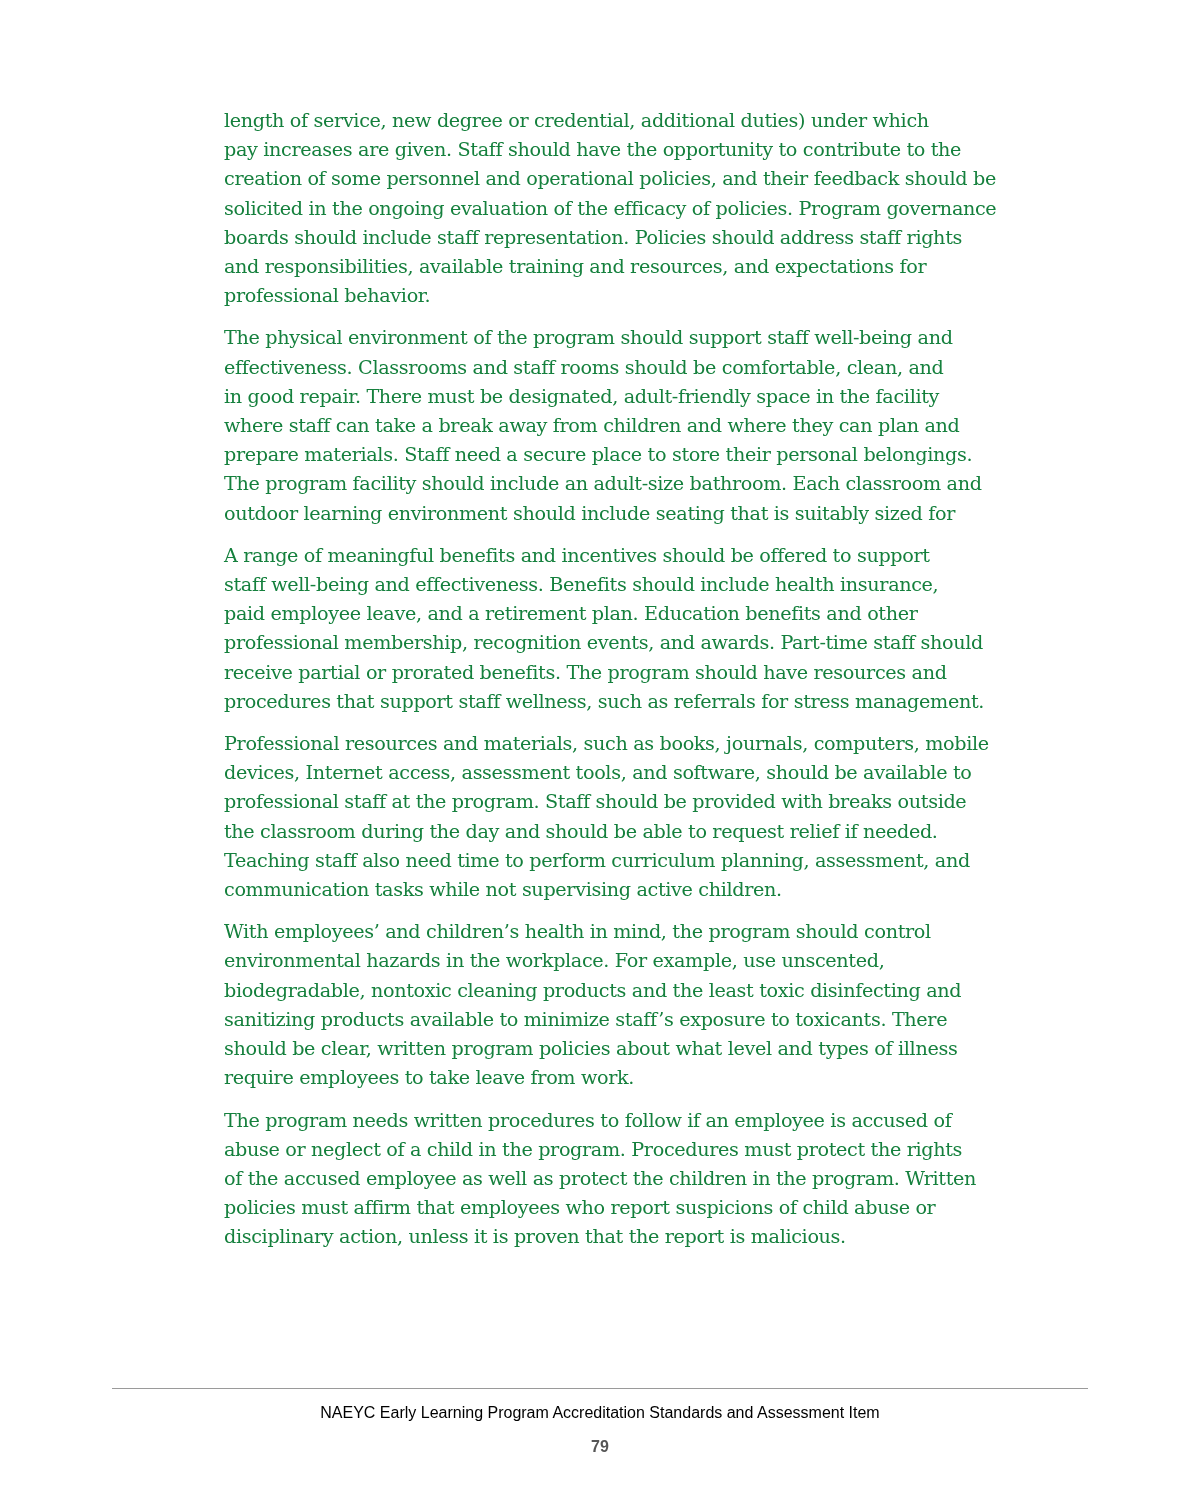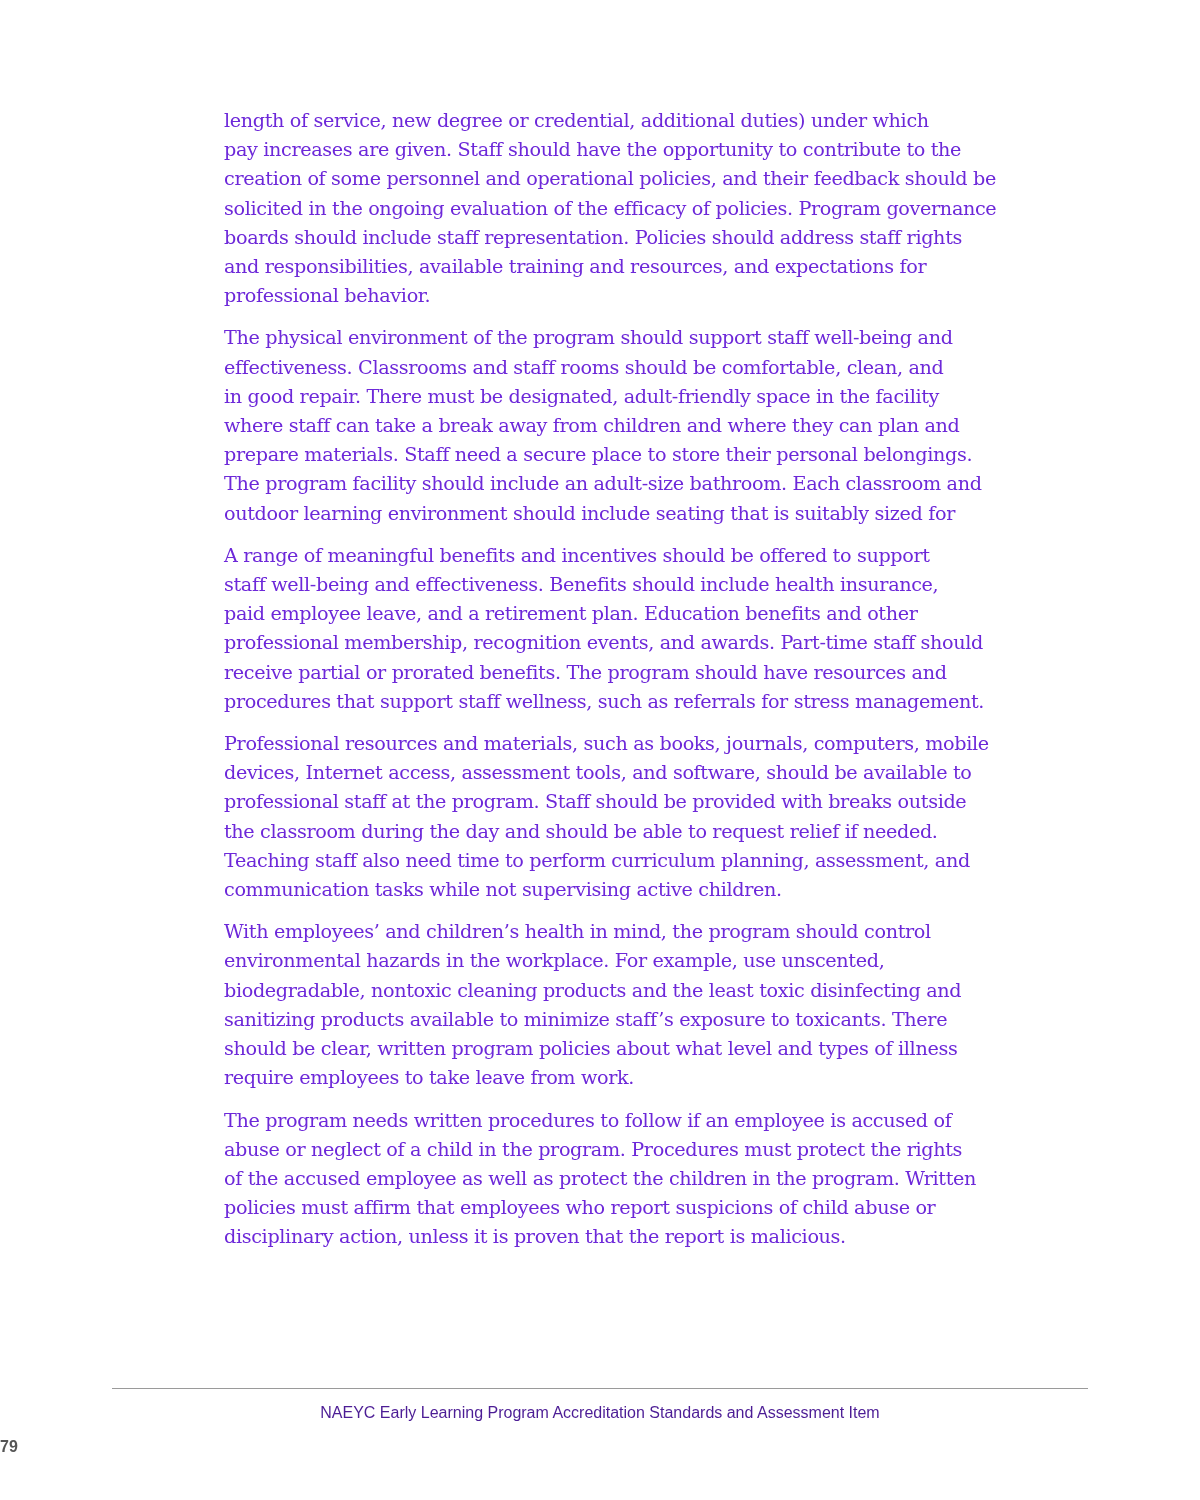--- a/index.html
+++ b/index.html
@@ -1,35 +1,35 @@
 <!DOCTYPE html>
 <html><head>
 <meta charset="utf-8">
 <style>
   html, body { margin: 0; padding: 0; background: #ffffff; }
   body { width: 1200px; height: 1500px; position: relative; overflow: hidden; }
   .content {
     position: absolute; left: 224px; top: 106px; width: 800px;
     font-family: "DejaVu Serif", "Liberation Serif", serif;
-    font-size: 19.2px; line-height: 29.2px; color: #6d28d9;
+    font-size: 19.2px; line-height: 29.2px; color: #15803d;
     letter-spacing: -0.35px;
   }
   .para { margin: 0 0 13px 0; }
   .line { display: block; white-space: nowrap; }
   .rule {
     position: absolute; left: 112px; top: 1388px; width: 976px; height: 0;
     border-top: 1.5px solid #9a9a9a;
   }
   .footer-title {
     position: absolute; left: 0; top: 1404px; width: 1200px; text-align: center;
     font-family: "Liberation Sans", "DejaVu Sans", sans-serif;
-    font-size: 16px; color: #4c1d95;
+    font-size: 16px; color: #000000;
   }
   .page-number {
-    position: absolute; left: 0; top: 1438px; width: 1200px; text-align: left;
+    position: absolute; left: 0; top: 1438px; width: 1200px; text-align: center;
     font-family: "Liberation Sans", "DejaVu Sans", sans-serif;
     font-size: 16px; font-weight: bold; color: #555555;
   }
 </style>
 </head>
 <body>
 
 <div class="content" id="content">
     <p class="para">
       <span class="line">length of service, new degree or credential, additional duties) under which</span>

